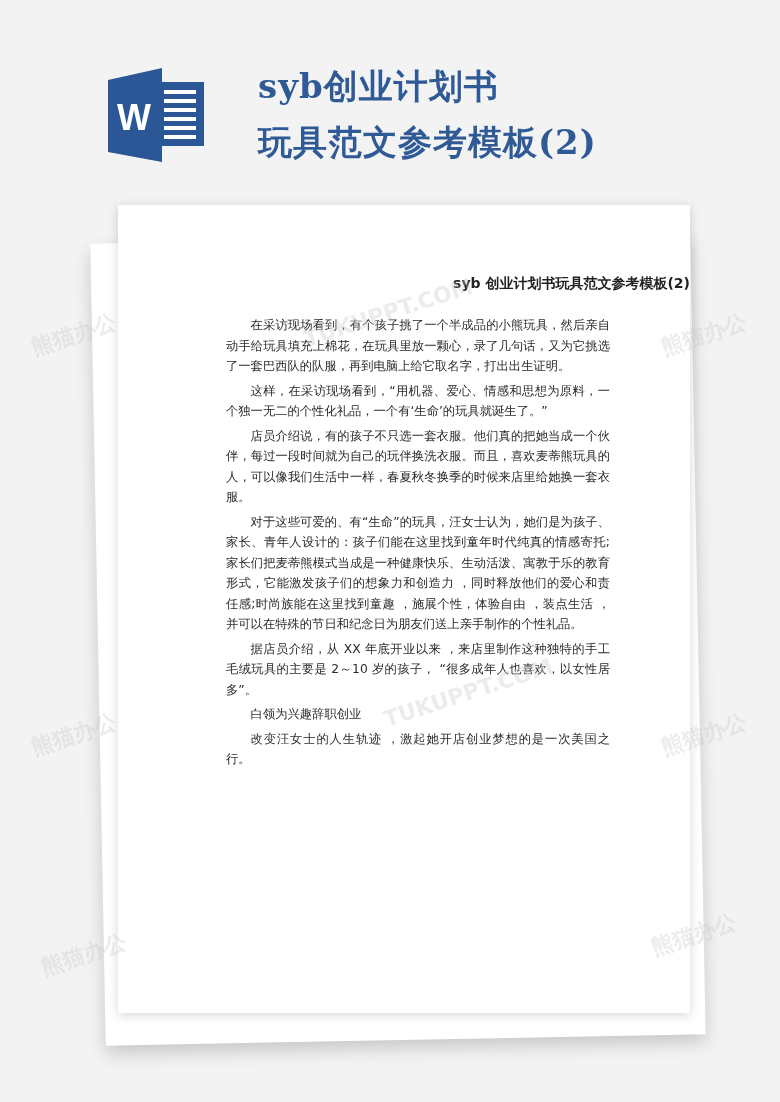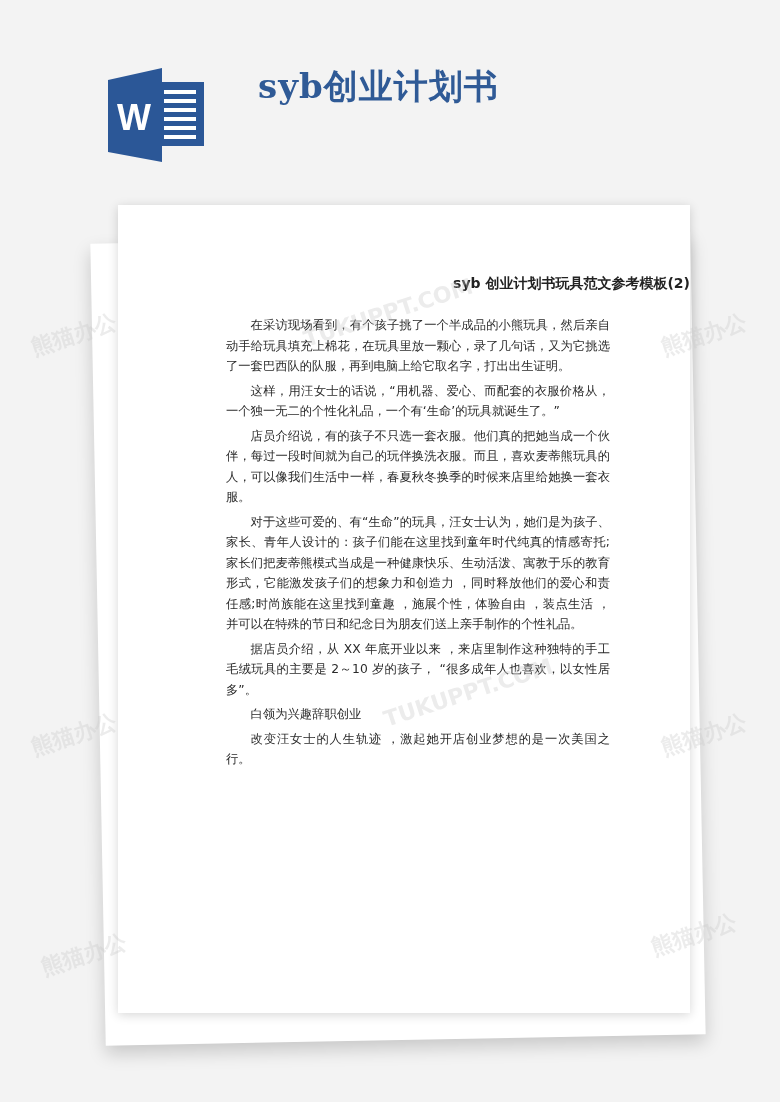--- a/index.html
+++ b/index.html
@@ -52,30 +52,31 @@
       <rect x="56" y="40" width="32" height="4"></rect>
       <rect x="56" y="49" width="32" height="4"></rect>
       <rect x="56" y="58" width="32" height="4"></rect>
       <rect x="56" y="67" width="32" height="4"></rect>
     </g>
     <polygon points="0,12 54,0 54,94 0,84" fill="#2b5797"></polygon>
     <text x="26" y="62" text-anchor="middle" fill="#ffffff" font-family="Liberation Sans, sans-serif" font-size="36" font-weight="bold">W</text>
   </svg>
   <div class="doc-heading">
     <div>syb创业计划书</div>
+    <div>玩具范文参考模板(2)</div>
   </div>
 </div>
 
 <div class="back-page"></div>
 
 <div class="page">
   <div class="page-title">syb 创业计划书玩具范文参考模板(2)</div>
   <div class="page-body">
     <p>在采访现场看到，有个孩子挑了一个半成品的小熊玩具，然后亲自动手给玩具填充上棉花，在玩具里放一颗心，录了几句话，又为它挑选了一套巴西队的队服，再到电脑上给它取名字，打出出生证明。</p>
-    <p>这样，用汪女士的话说，“用机器、爱心、而配套的衣服价格从，一个独一无二的个性化礼品，一个有‘生命’的玩具就诞生了。”</p>
+    <p>这样，在采访现场看到，“用机器、爱心、情感和思想为原料，一个独一无二的个性化礼品，一个有‘生命’的玩具就诞生了。”</p>
     <p>店员介绍说，有的孩子不只选一套衣服。他们真的把她当成一个伙伴，每过一段时间就为自己的玩伴换洗衣服。而且，喜欢麦蒂熊玩具的人，可以像我们生活中一样，春夏秋冬换季的时候来店里给她换一套衣服。</p>
     <p>对于这些可爱的、有“生命”的玩具，汪女士认为，她们是为孩子、 家长、青年人设计的：孩子们能在这里找到童年时代纯真的情感寄托;家长们把麦蒂熊模式当成是一种健康快乐、生动活泼、寓教于乐的教育形式，它能激发孩子们的想象力和创造力 ，同时释放他们的爱心和责任感;时尚族能在这里找到童趣 ，施展个性，体验自由 ，装点生活 ，并可以在特殊的节日和纪念日为朋友们送上亲手制作的个性礼品。</p>
     <p>据店员介绍，从 XX 年底开业以来 ，来店里制作这种独特的手工毛绒玩具的主要是  2～10  岁的孩子，  “很多成年人也喜欢，以女性居多”。</p>
     <p>白领为兴趣辞职创业</p>
     <p>改变汪女士的人生轨迹 ，激起她开店创业梦想的是一次美国之行。</p>
   </div>
 </div>
 
 <div class="watermark" style="left:30px;top:320px;">熊猫办公</div>
 <div class="watermark" style="left:300px;top:300px;">TUKUPPT.COM</div>

